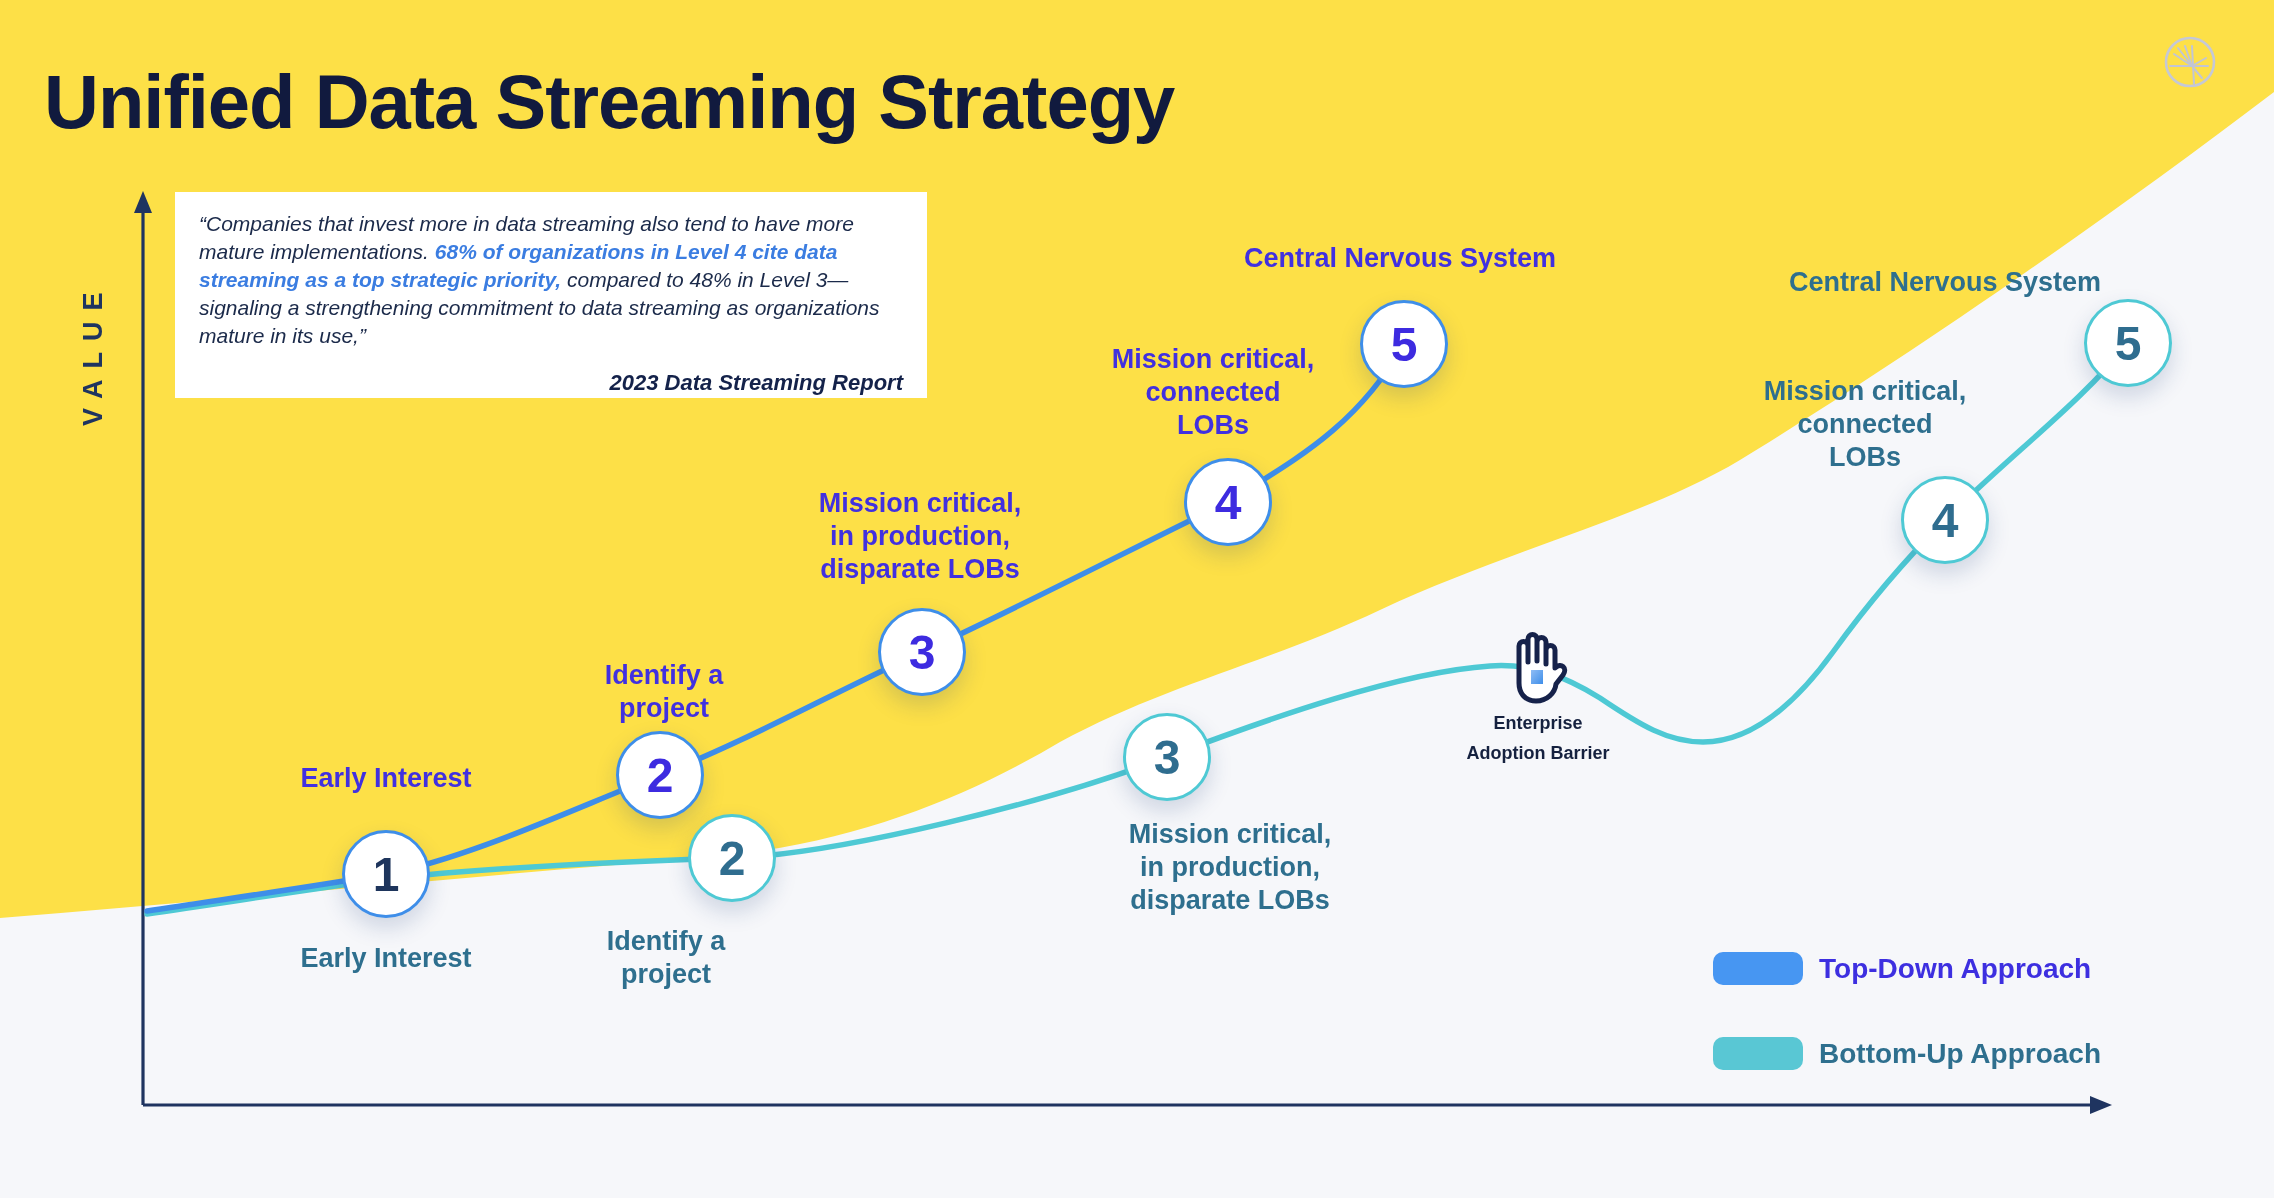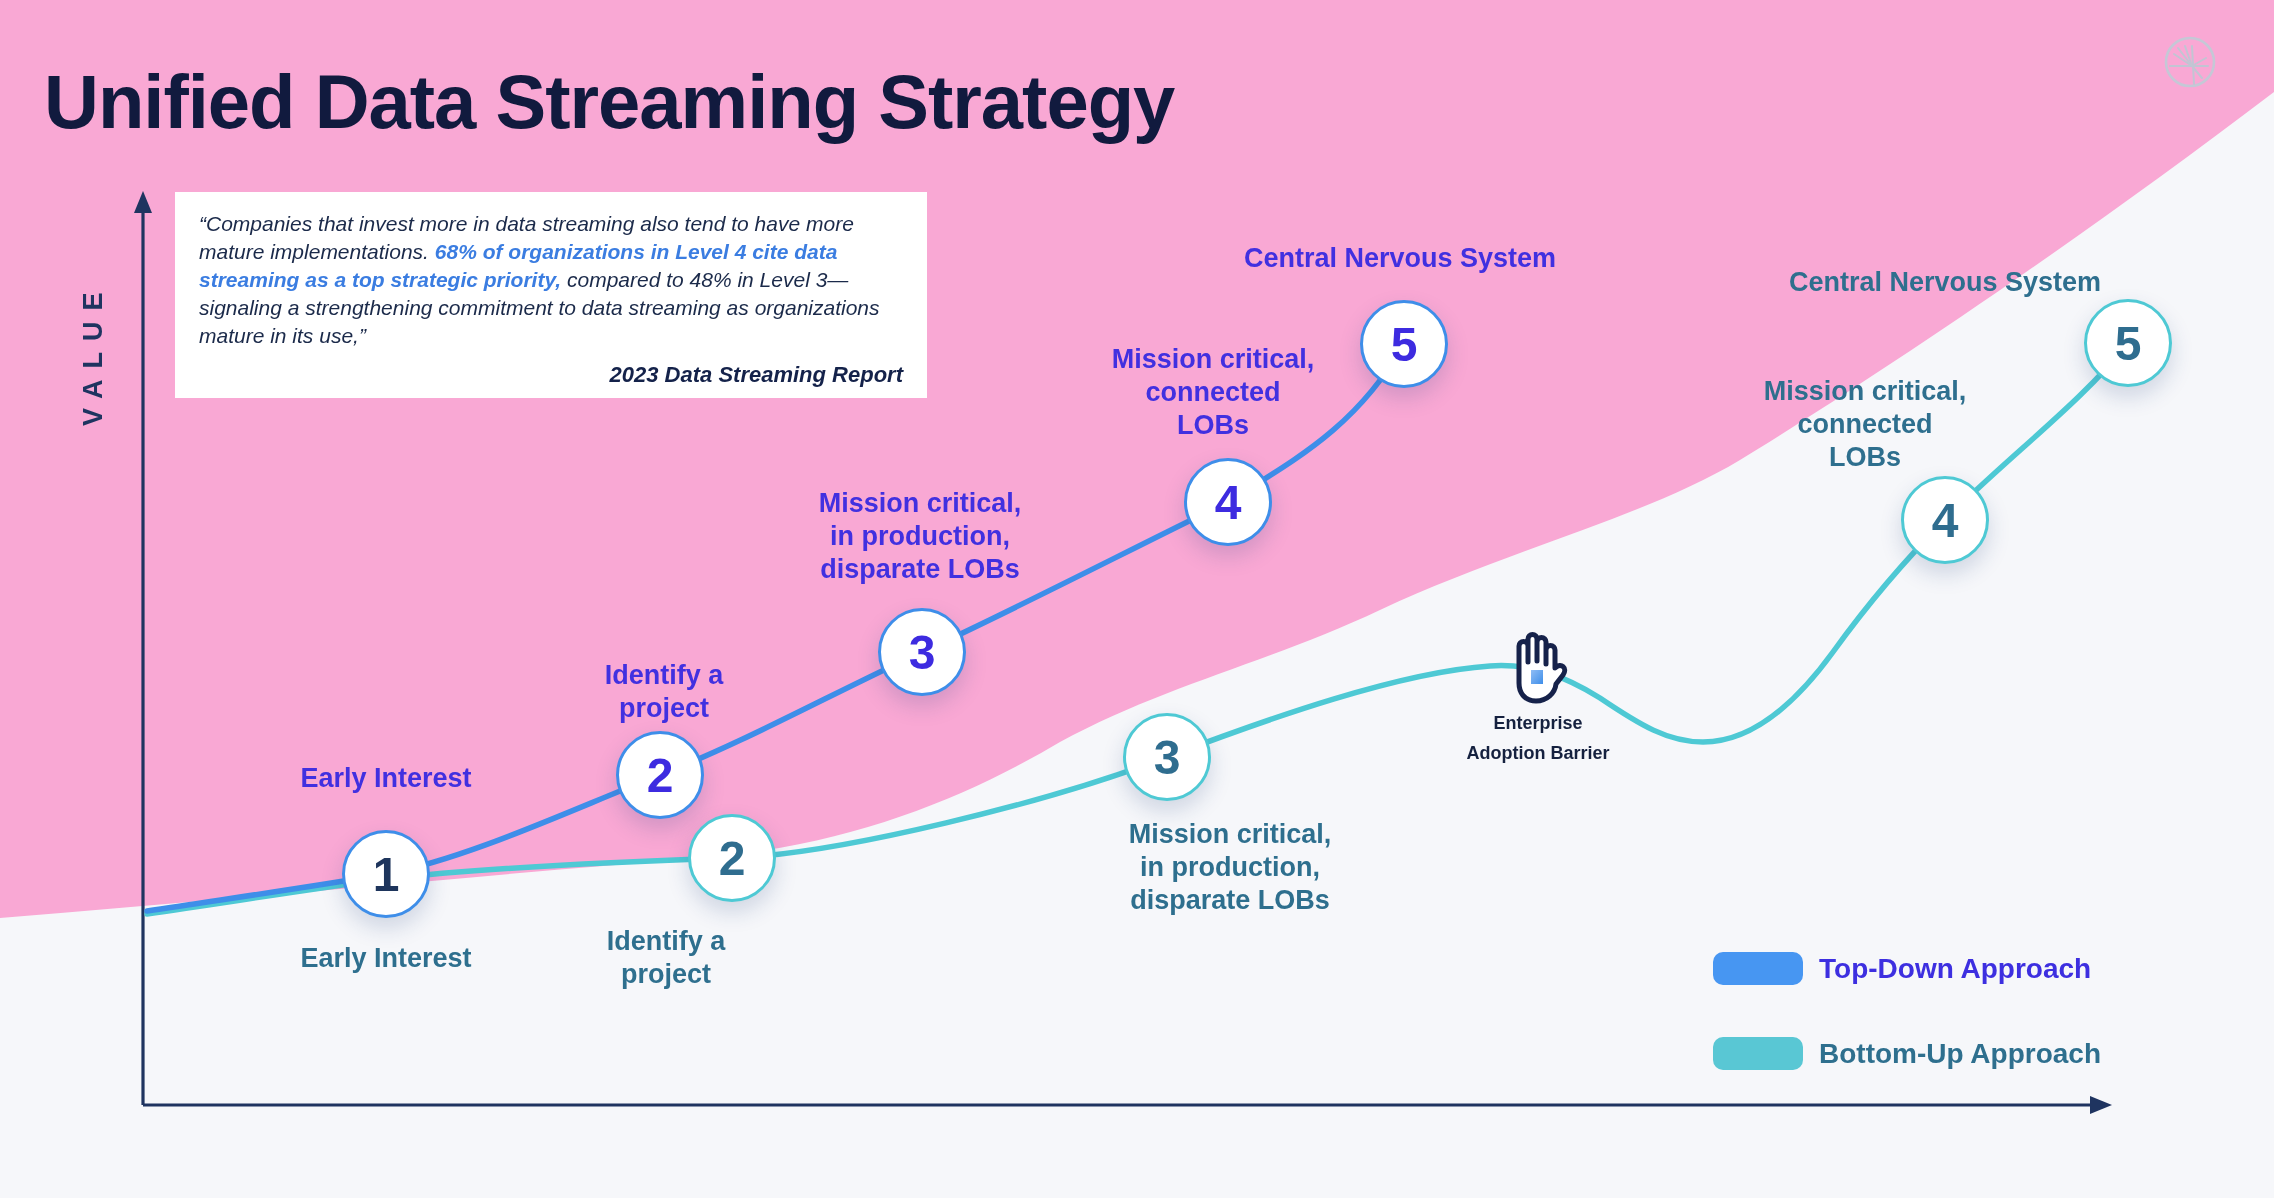--- a/index.html
+++ b/index.html
@@ -1,37 +1,37 @@
 <!DOCTYPE html>
 <html><head>
 <meta charset="utf-8">
 <style>
   html,body{margin:0;padding:0;background:#ffffff;}
   .canvas{
     position:relative; width:2274px; height:1198px; overflow:hidden;
-    background:#f9a8d4;
+    background:#fde047;
     font-family:"Liberation Sans", sans-serif;
   }
   .layer{position:absolute;left:0;top:0;}
   
   .title{
     position:absolute; left:44px; top:58px;
     font-size:76px; font-weight:800; color:#111A3E; letter-spacing:-1px;
   }
   
   .quote-box{
     position:absolute; left:175px; top:192px; width:752px; height:206px;
     background:#ffffff; box-sizing:border-box; padding:18px 24px 14px 24px;
   }
   .quote-text{
     font-style:italic; font-size:21px; line-height:28px; color:#1B2A4A; font-weight:500;
   }
   .quote-text .hl{ color:#3B7DE1; font-weight:700; }
   .quote-attr{
-    margin-top:12px; text-align:right; font-style:italic; font-weight:700;
+    margin-top:20px; text-align:right; font-style:italic; font-weight:700;
     font-size:22px; color:#14224A;
   }
   
   .circle{
     position:absolute; width:88px; height:88px; border-radius:50%;
     background:#ffffff; box-sizing:border-box;
     display:flex; align-items:center; justify-content:center;
     box-shadow:0 10px 22px rgba(30,60,120,0.18);
     font-weight:700; font-size:48px;
   }

